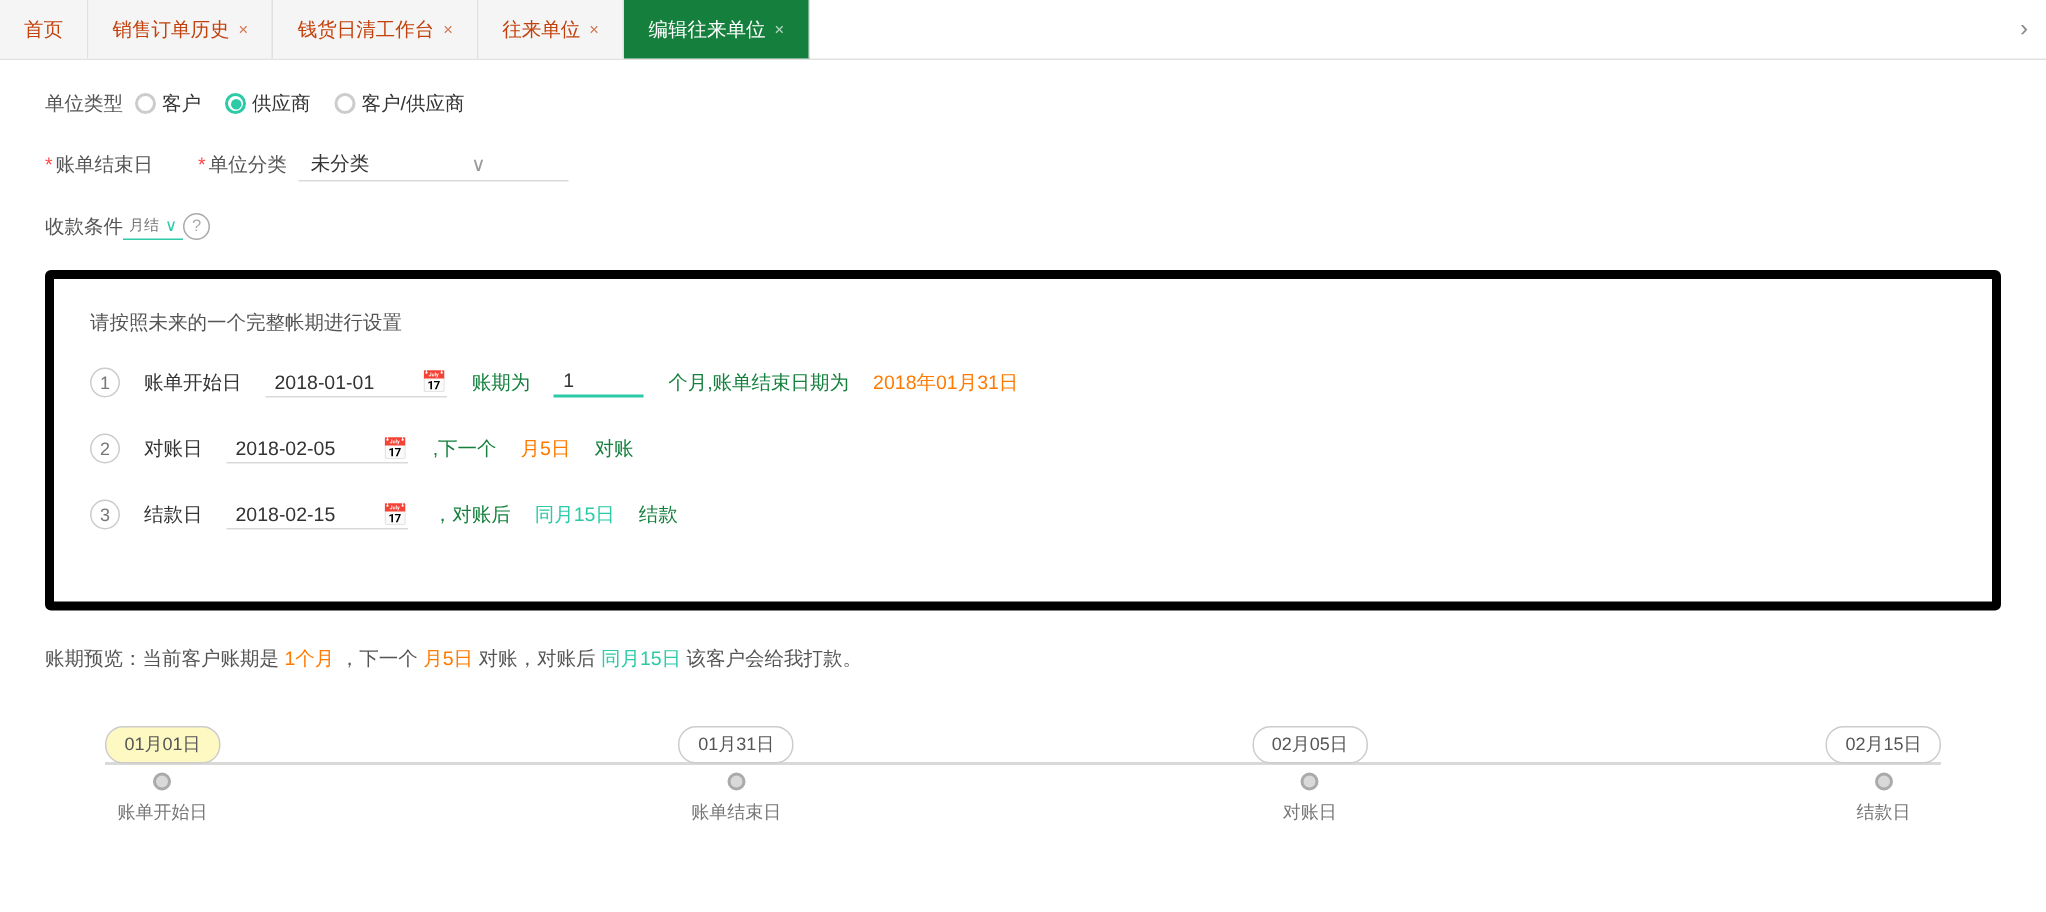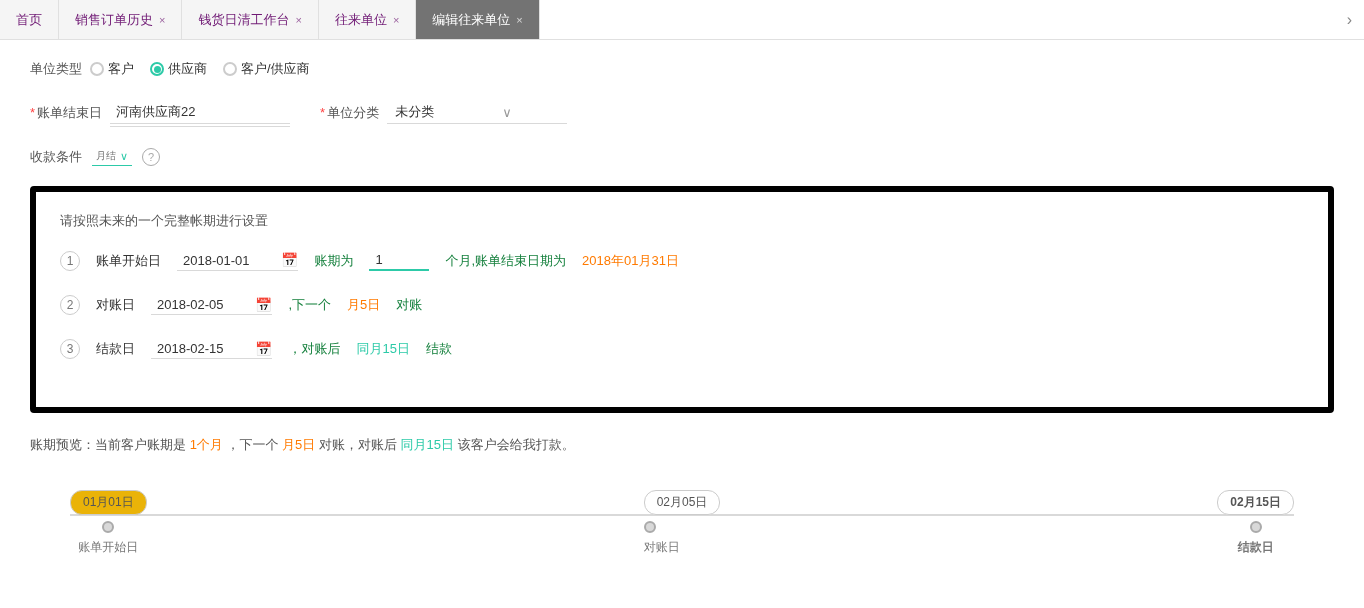--- a/index.html
+++ b/index.html
@@ -13,28 +13,28 @@
       border-bottom: 1px solid #e0e0e0;
       height: 40px;
       padding-left: 0;
     }
     .tab {
       display: flex;
       align-items: center;
       padding: 0 16px;
       cursor: pointer;
       font-size: 13px;
-      color: #701a75;
+      color: #c2410c;
       border-right: 1px solid #e0e0e0;
       white-space: nowrap;
       gap: 6px;
       background: #f5f5f5;
     }
     .tab.active {
-      background: #737373;
+      background: #15803d;
       color: #fff;
     }
     .tab .close-icon {
       font-size: 11px;
       opacity: 0.7;
       cursor: pointer;
     }
     .tab-more {
       display: flex;
       align-items: center;
@@ -149,21 +149,20 @@
     }
     .dropdown-arrow {
       color: #999;
       font-size: 12px;
     }
 
     
     .condition-row {
       display: flex;
       align-items: center;
-      gap: 10px;
       margin-bottom: 20px;
     }
     .condition-select {
       display: flex;
       align-items: center;
       border-bottom: 1px solid #2dcaa8;
       padding: 2px 4px;
       gap: 4px;
       cursor: pointer;
     }
@@ -329,23 +328,20 @@
         </div>
       </div>
     </div>
   </div>
 
   <div class="form-row">
     <div class="form-group">
       <span class="form-label">
         <span class="required-star">*</span><span>账单结束日</span>
       </span>
-      <div class="input-with-icon">
-        <input type="text" value="河南供应商22" style="border-top: none; border-right: none; border-left: none; border-image: initial; border-bottom: 1px solid rgb(217, 217, 217); outline: none; font-size: 13px; width: 180px; padding: 4px 6px; background: transparent;">
-      </div>
     </div>
     <div class="form-group">
       <span class="form-label">
         <span class="required-star">*</span><span>单位分类</span>
       </span>
       <div class="select-with-icon">
         <span>未分类</span>
         <span class="dropdown-arrow" style="margin-left:50px;">∨</span>
       </div>
     </div>
@@ -412,33 +408,38 @@
   </div>
 
   <div class="timeline-wrap">
     <div style="width:100%;position:relative;">
 
       <div style="position:absolute;top:24px;left:40px;right:40px;height:2px;background:#d9d9d9;z-index:0;"></div>
 
       <div style="display:flex;align-items:flex-start;justify-content:space-between;position:relative;z-index:1;padding:0 40px;">
 
         <div style="display:flex;flex-direction:column;align-items:center;">
-          <div style="background:#eab308;border:1px solid #ccc;border-radius:12px;padding:3px 12px;font-size:12px;color:#555;margin-bottom:6px;">01月01日</div>
+          <div style="background:#fef9c3;border:1px solid #ccc;border-radius:12px;padding:3px 12px;font-size:12px;color:#555;margin-bottom:6px;">01月01日</div>
           <div style="width:12px;height:12px;border-radius:50%;background:#d9d9d9;border:2px solid #aaa;"></div>
           <div style="font-size:12px;color:#777;margin-top:6px;">账单开始日</div>
         </div>
 
-
-        <div style="display:flex;flex-direction:column;align-items:flex-start;">
+        <div style="display:flex;flex-direction:column;align-items:center;">
+          <div style="background:#fff;border:1px solid #ccc;border-radius:12px;padding:3px 12px;font-size:12px;color:#555;margin-bottom:6px;">01月31日</div>
+          <div style="width:12px;height:12px;border-radius:50%;background:#d9d9d9;border:2px solid #aaa;"></div>
+          <div style="font-size:12px;color:#777;margin-top:6px;">账单结束日</div>
+        </div>
+
+        <div style="display:flex;flex-direction:column;align-items:center;">
           <div style="background:#fff;border:1px solid #ccc;border-radius:12px;padding:3px 12px;font-size:12px;color:#555;margin-bottom:6px;">02月05日</div>
           <div style="width:12px;height:12px;border-radius:50%;background:#d9d9d9;border:2px solid #aaa;"></div>
           <div style="font-size:12px;color:#777;margin-top:6px;">对账日</div>
         </div>
 
-        <div style="display:flex;flex-direction:column;align-items:center;font-weight:bold;">
+        <div style="display:flex;flex-direction:column;align-items:center;">
           <div style="background:#fff;border:1px solid #ccc;border-radius:12px;padding:3px 12px;font-size:12px;color:#555;margin-bottom:6px;">02月15日</div>
           <div style="width:12px;height:12px;border-radius:50%;background:#d9d9d9;border:2px solid #aaa;"></div>
           <div style="font-size:12px;color:#777;margin-top:6px;">结款日</div>
         </div>
       </div>
     </div>
   </div>
 
 </div>
 

